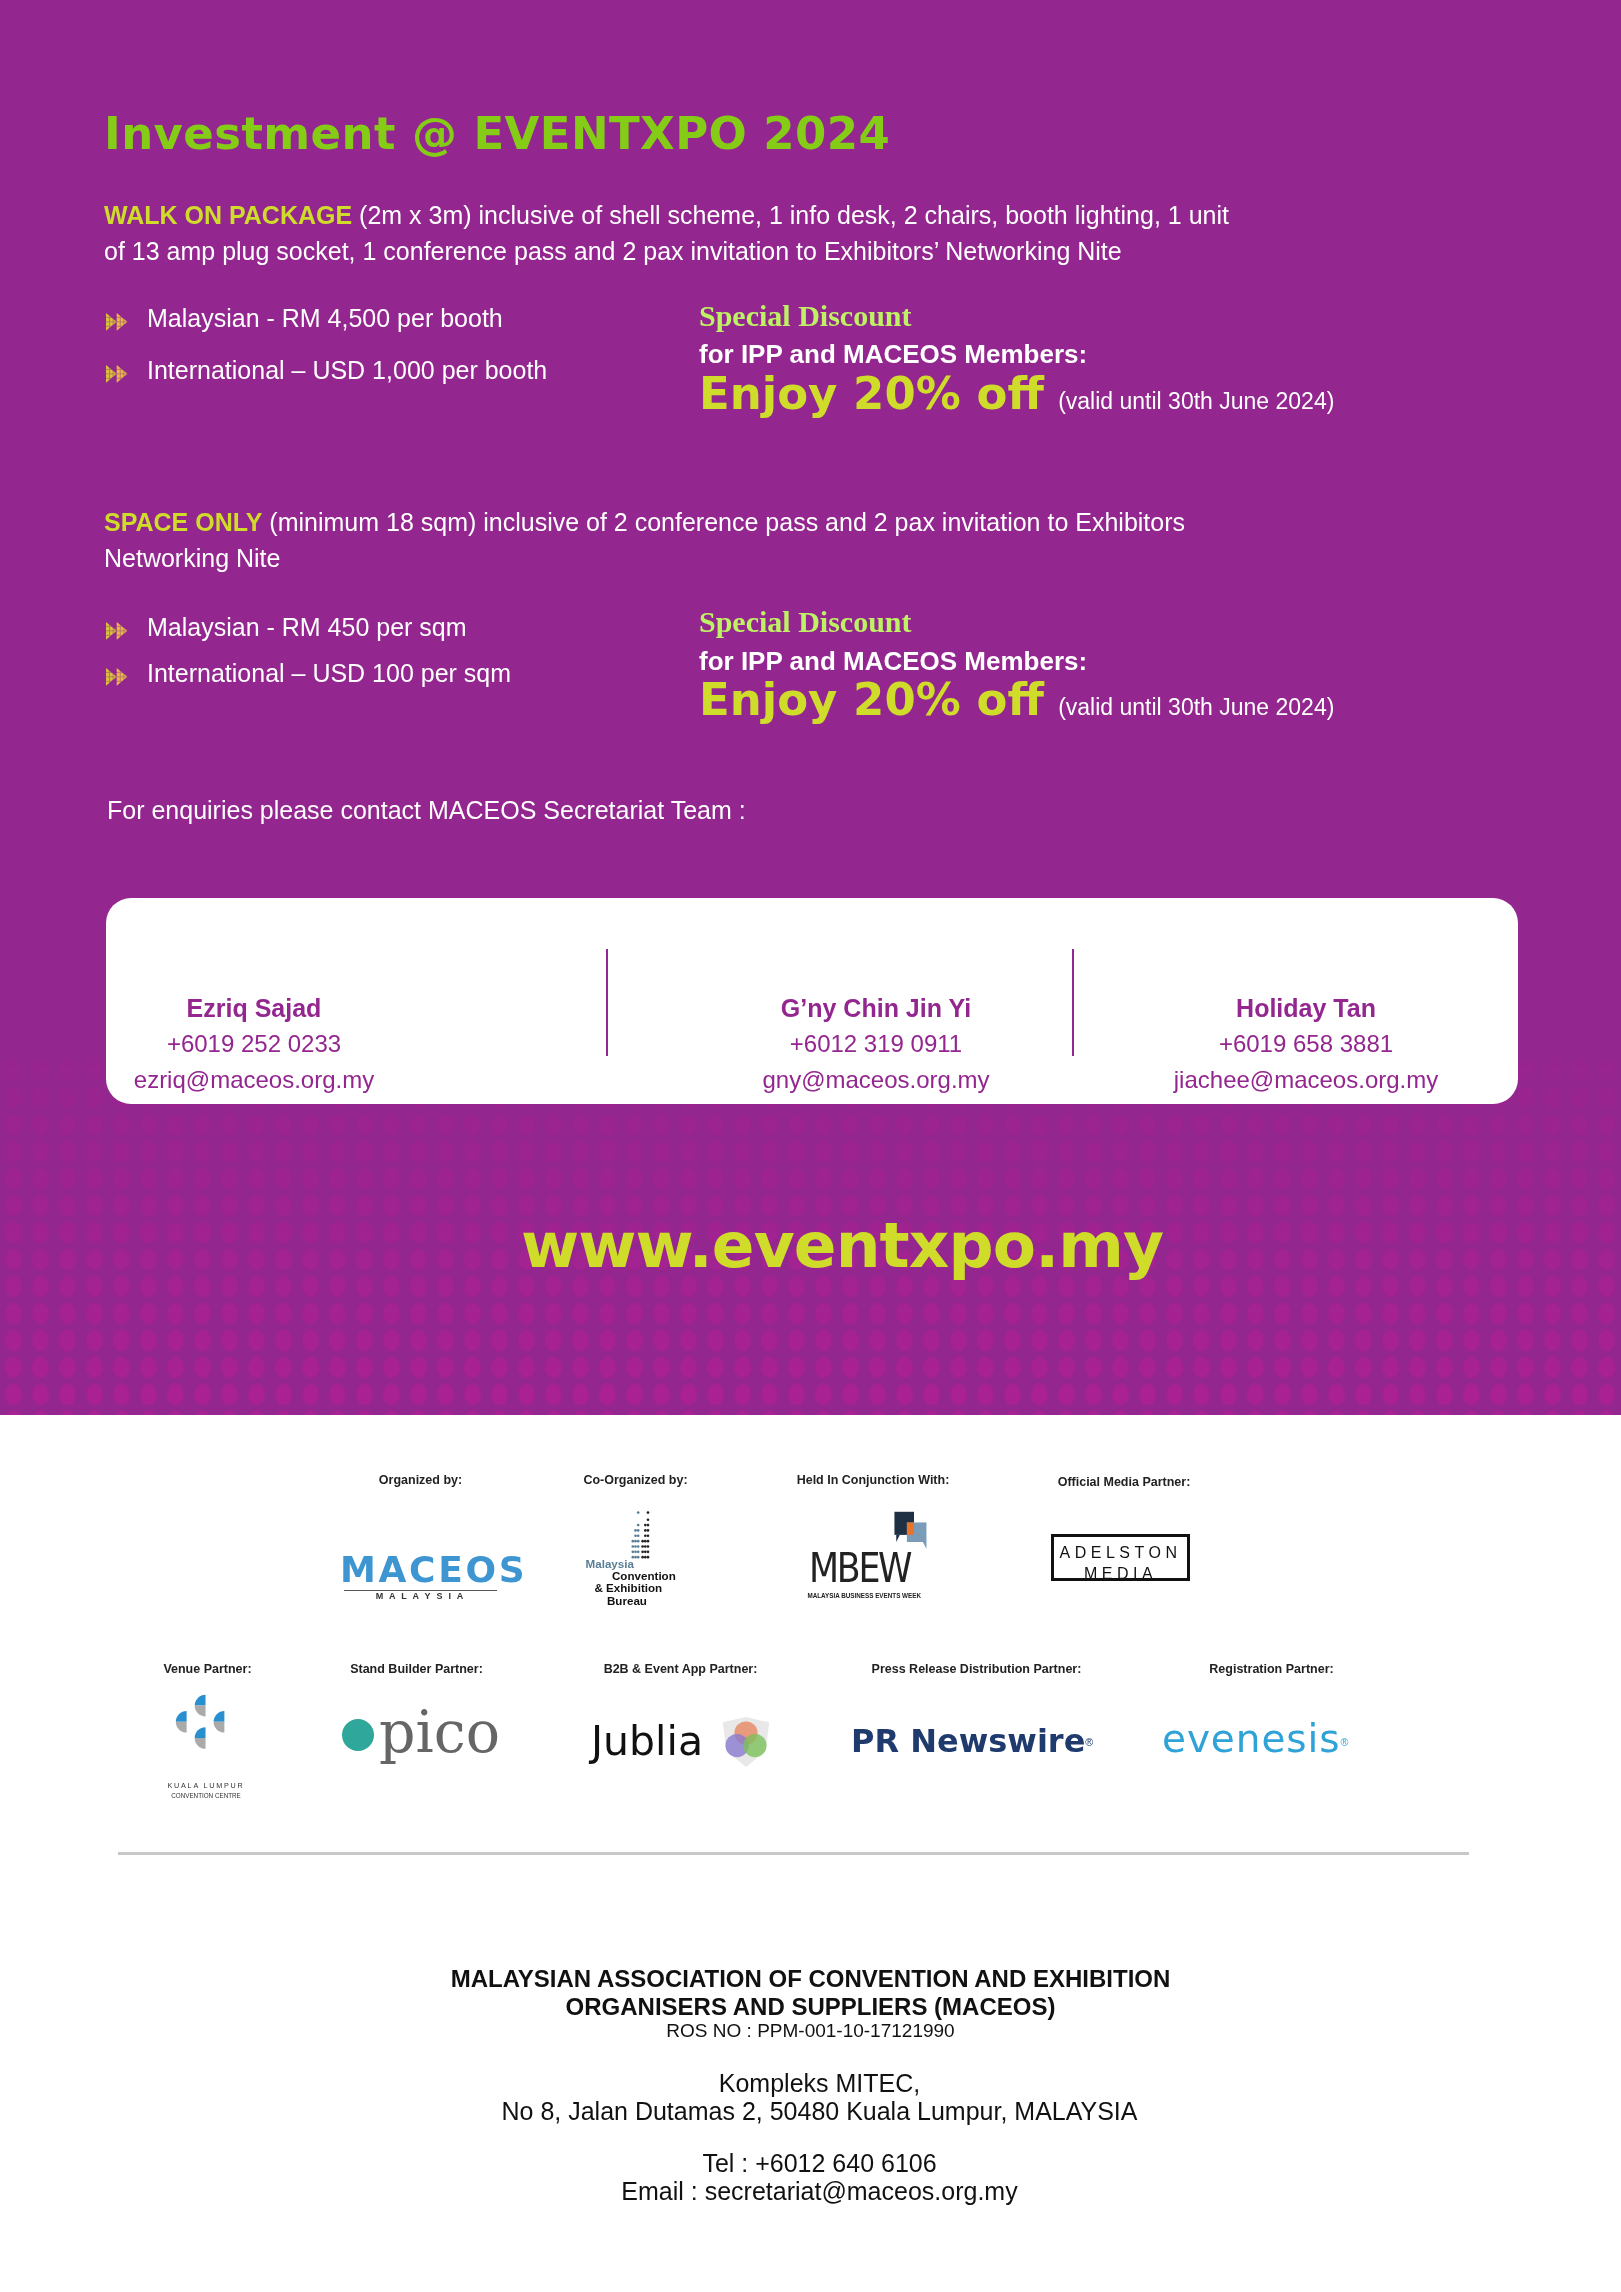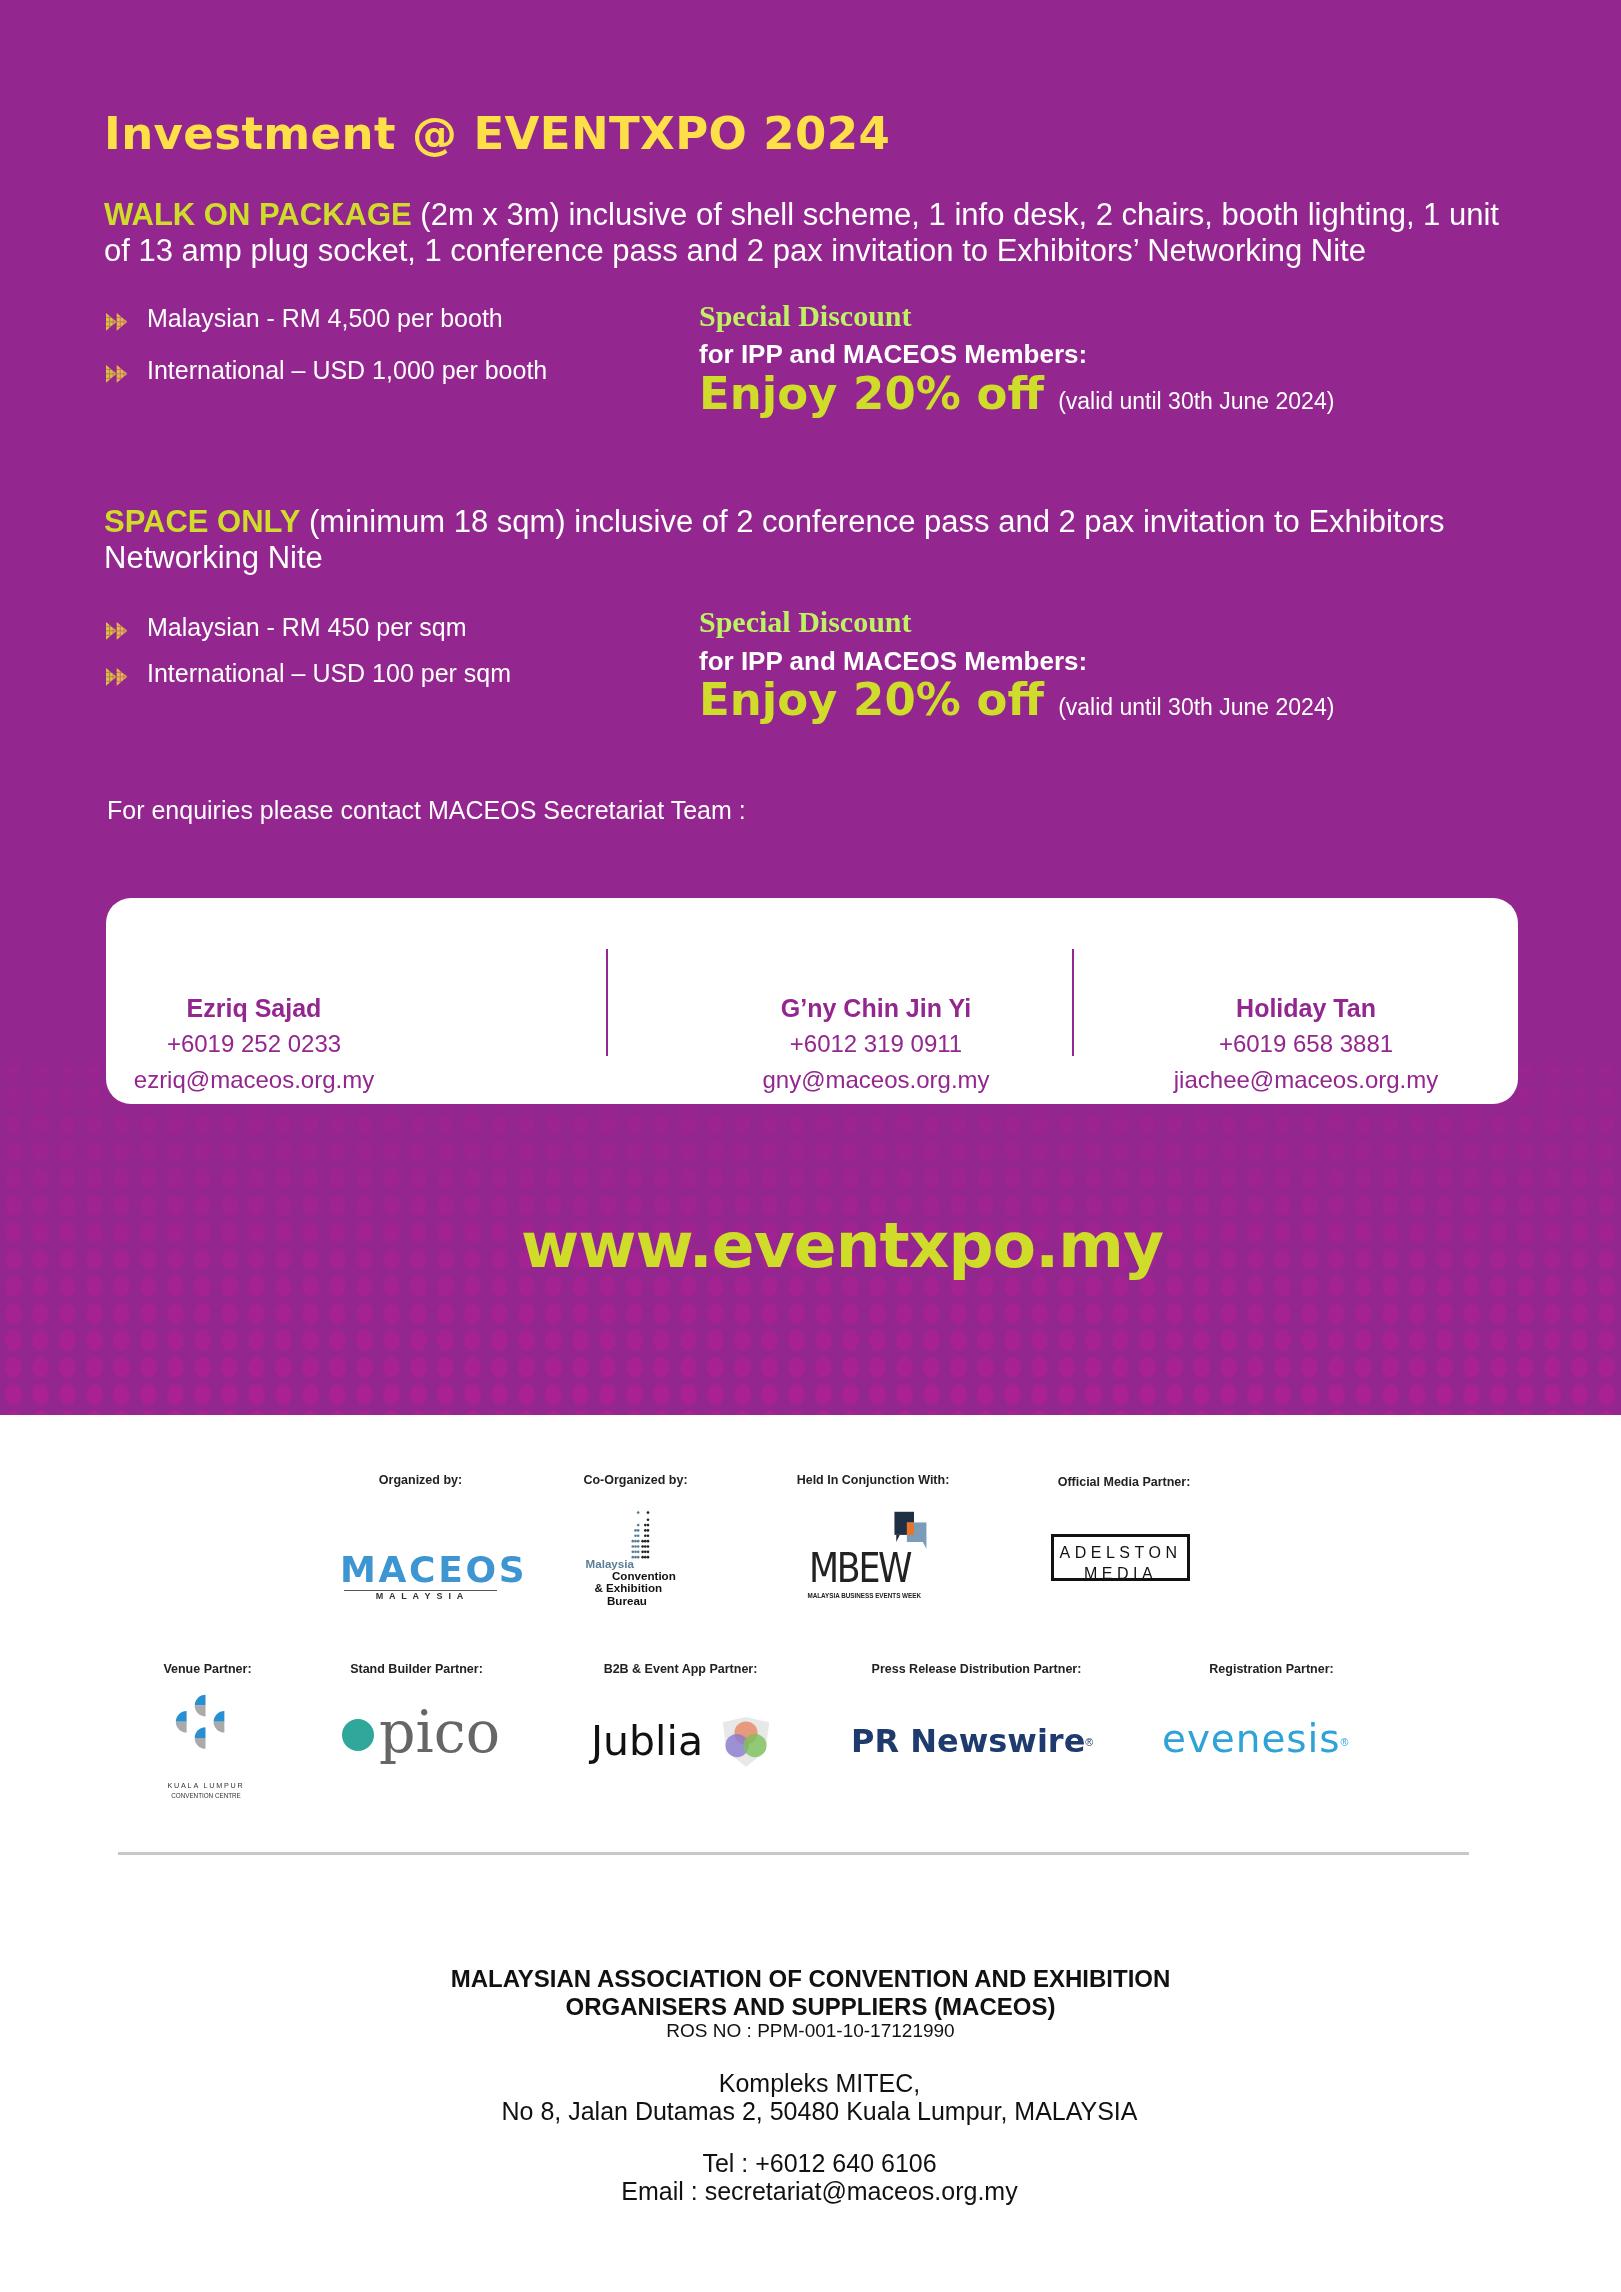--- a/index.html
+++ b/index.html
@@ -4,23 +4,23 @@
 <style>
   html, body { margin:0; padding:0; }
   body { width:1621px; height:2293px; position:relative; background:#ffffff; font-family:"Liberation Sans", sans-serif; overflow:hidden; }
   .purple { position:absolute; left:0; top:0; width:1621px; height:1415px; background:#93268f; overflow:hidden; }
   .dots { position:absolute; left:0; top:1057px; width:1621px; height:358px;
     background-image: radial-gradient(ellipse 9.9px 12.5px at center, rgba(190,30,150,0.55) 0%, rgba(190,30,150,0.55) 70%, rgba(0,0,0,0) 100%);
     background-size:27px 27px;
     -webkit-mask-image: linear-gradient(to bottom, rgba(0,0,0,0.2), rgba(0,0,0,1));
     mask-image: linear-gradient(to bottom, rgba(0,0,0,0.2), rgba(0,0,0,1)); }
   .abs { position:absolute; white-space:nowrap; }
-  .lime { color:#fde047; }
+  .lime { color:#84cc16; }
   .title { left:104px; top:107px; font-size:45px; font-weight:bold; font-family:"DejaVu Sans", sans-serif; letter-spacing:0.4px; }
-  .desc { left:104px; font-size:31px; color:#fff; line-height:36px; }
+  .desc { left:104px; font-size:25px; color:#fff; line-height:36px; }
   .desc b { color:#cfdc2a; }
   .bullet { left:106px; font-size:25px; color:#fff; display:flex; align-items:center; }
   .bullet .ico { width:25px; height:19.7px; margin-right:16px; display:inline-block; }
   .disc-h { left:699px; font-size:30px; font-weight:bold; font-family:Liberation Serif, serif; color:#bef264; }
   .disc-s { left:699px; font-size:26px; font-weight:bold; color:#fff; }
   .disc-e { left:699px; display:flex; align-items:baseline; }
   .disc-e .big { font-size:45px; font-weight:bold; font-family:"DejaVu Sans", sans-serif; color:#cfdc2a; }
   .disc-e .small { font-size:23px; color:#fff; margin-left:14.3px; }
   .enq { left:107px; top:796px; font-size:25px; color:#fff; }
   .card { position:absolute; left:106px; top:898px; width:1412px; height:206px; background:#fff; border-radius:25px; }

